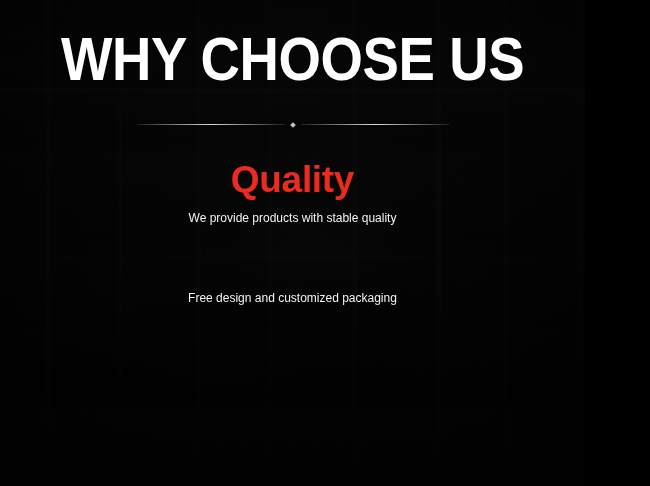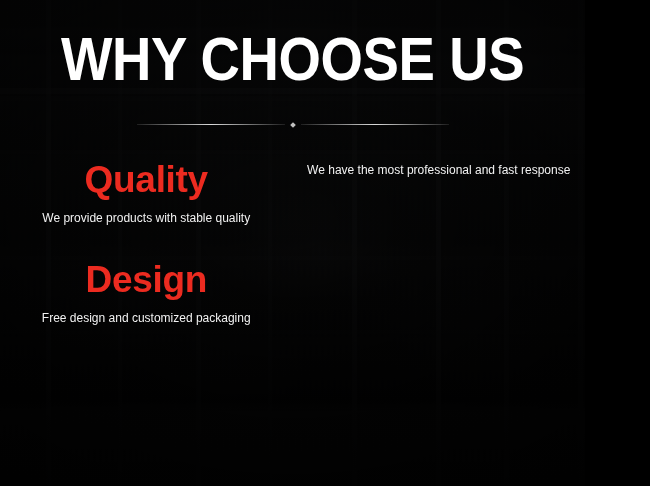--- a/index.html
+++ b/index.html
@@ -139,21 +139,21 @@
     transform: rotate(45deg);
     flex: 0 0 auto;
   }
 
   .grid {
     position: absolute;
     top: 158px;
     left: 0;
     right: 0;
     display: grid;
-    grid-template-columns: 1fr 1fr;
+    grid-template-columns: 1fr;
     grid-template-rows: auto auto;
     row-gap: 28px;
   }
   .feature {
     text-align: center;
     padding: 0 14px;
   }
   .feature-title {
     color: #ec2b20;
     font-size: 37px;
@@ -216,25 +216,23 @@
 
     <div class="grid">
 
       <div class="feature">
         <div class="feature-title">Quality</div>
         <div class="feature-desc">We provide products with stable quality</div>
       </div>
 
 
       <div class="feature">
-        <div class="feature-desc">We have the most professional and fast response</div>
       </div>
 
       <div class="feature">
-        <div class="feature-title">Design</div>
         <div class="feature-desc">Free design and customized packaging</div>
       </div>
 
     </div>
   </div>
 
 
 </div>
 
 </body></html>

